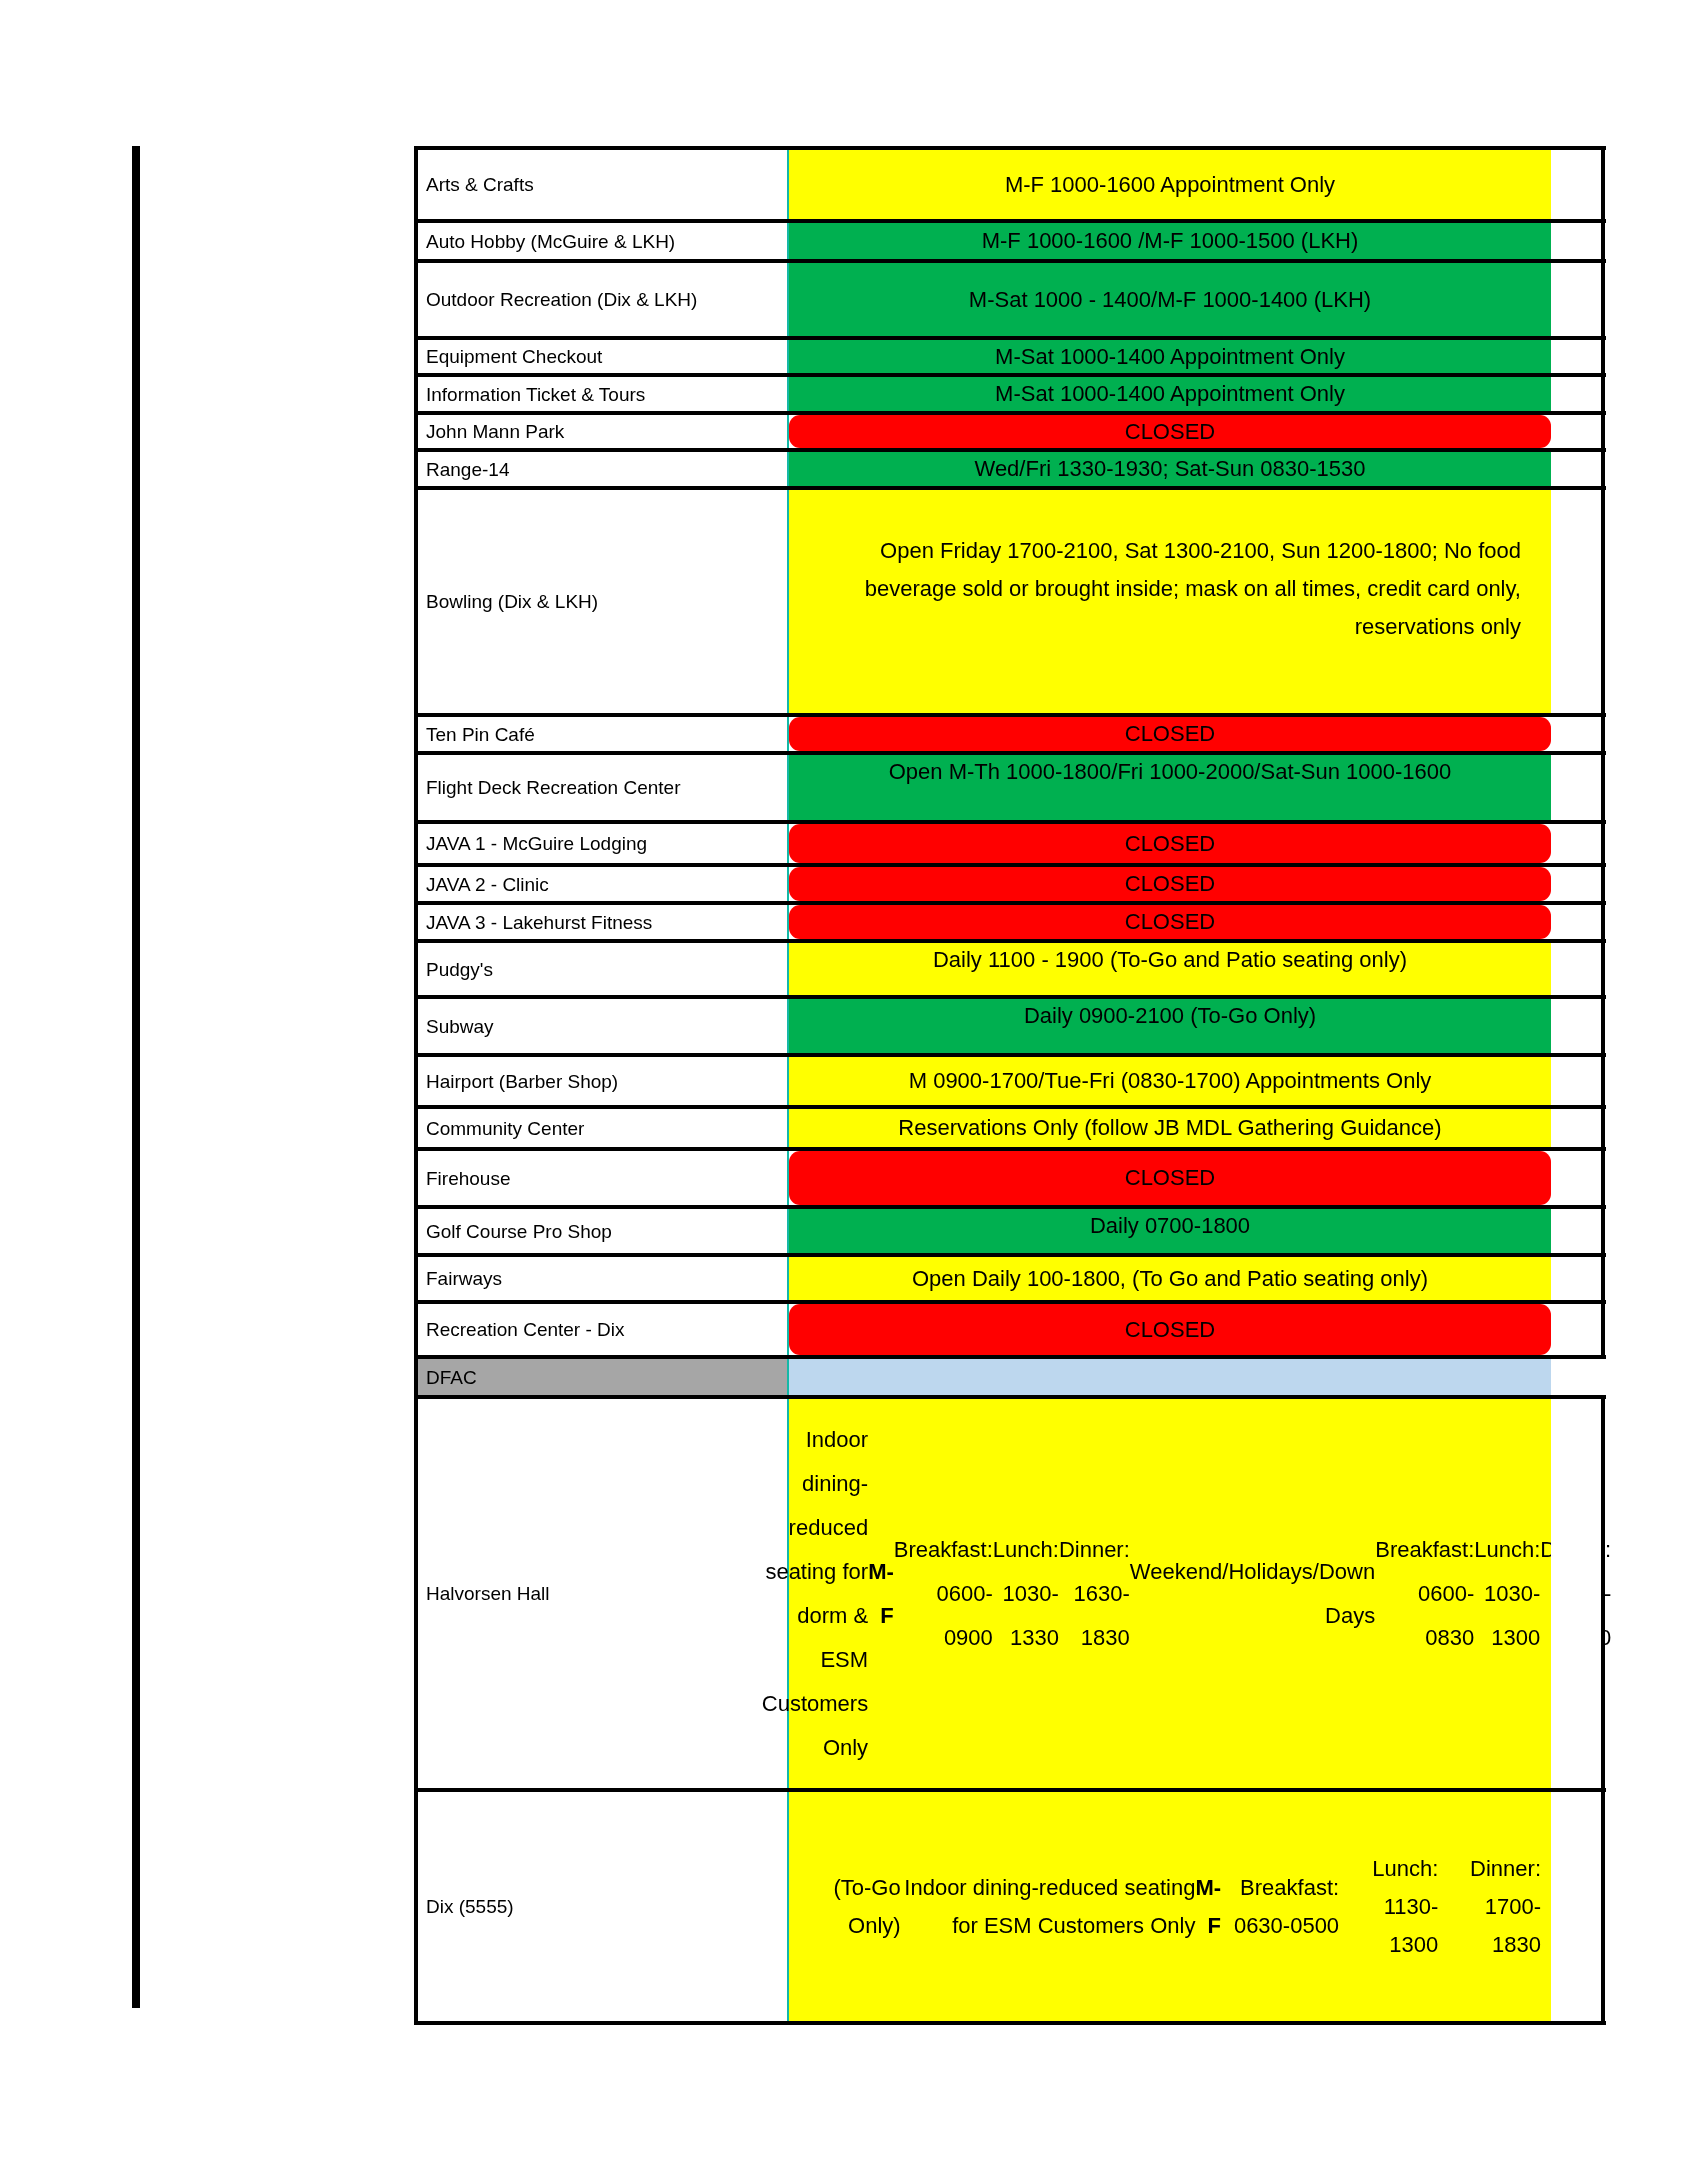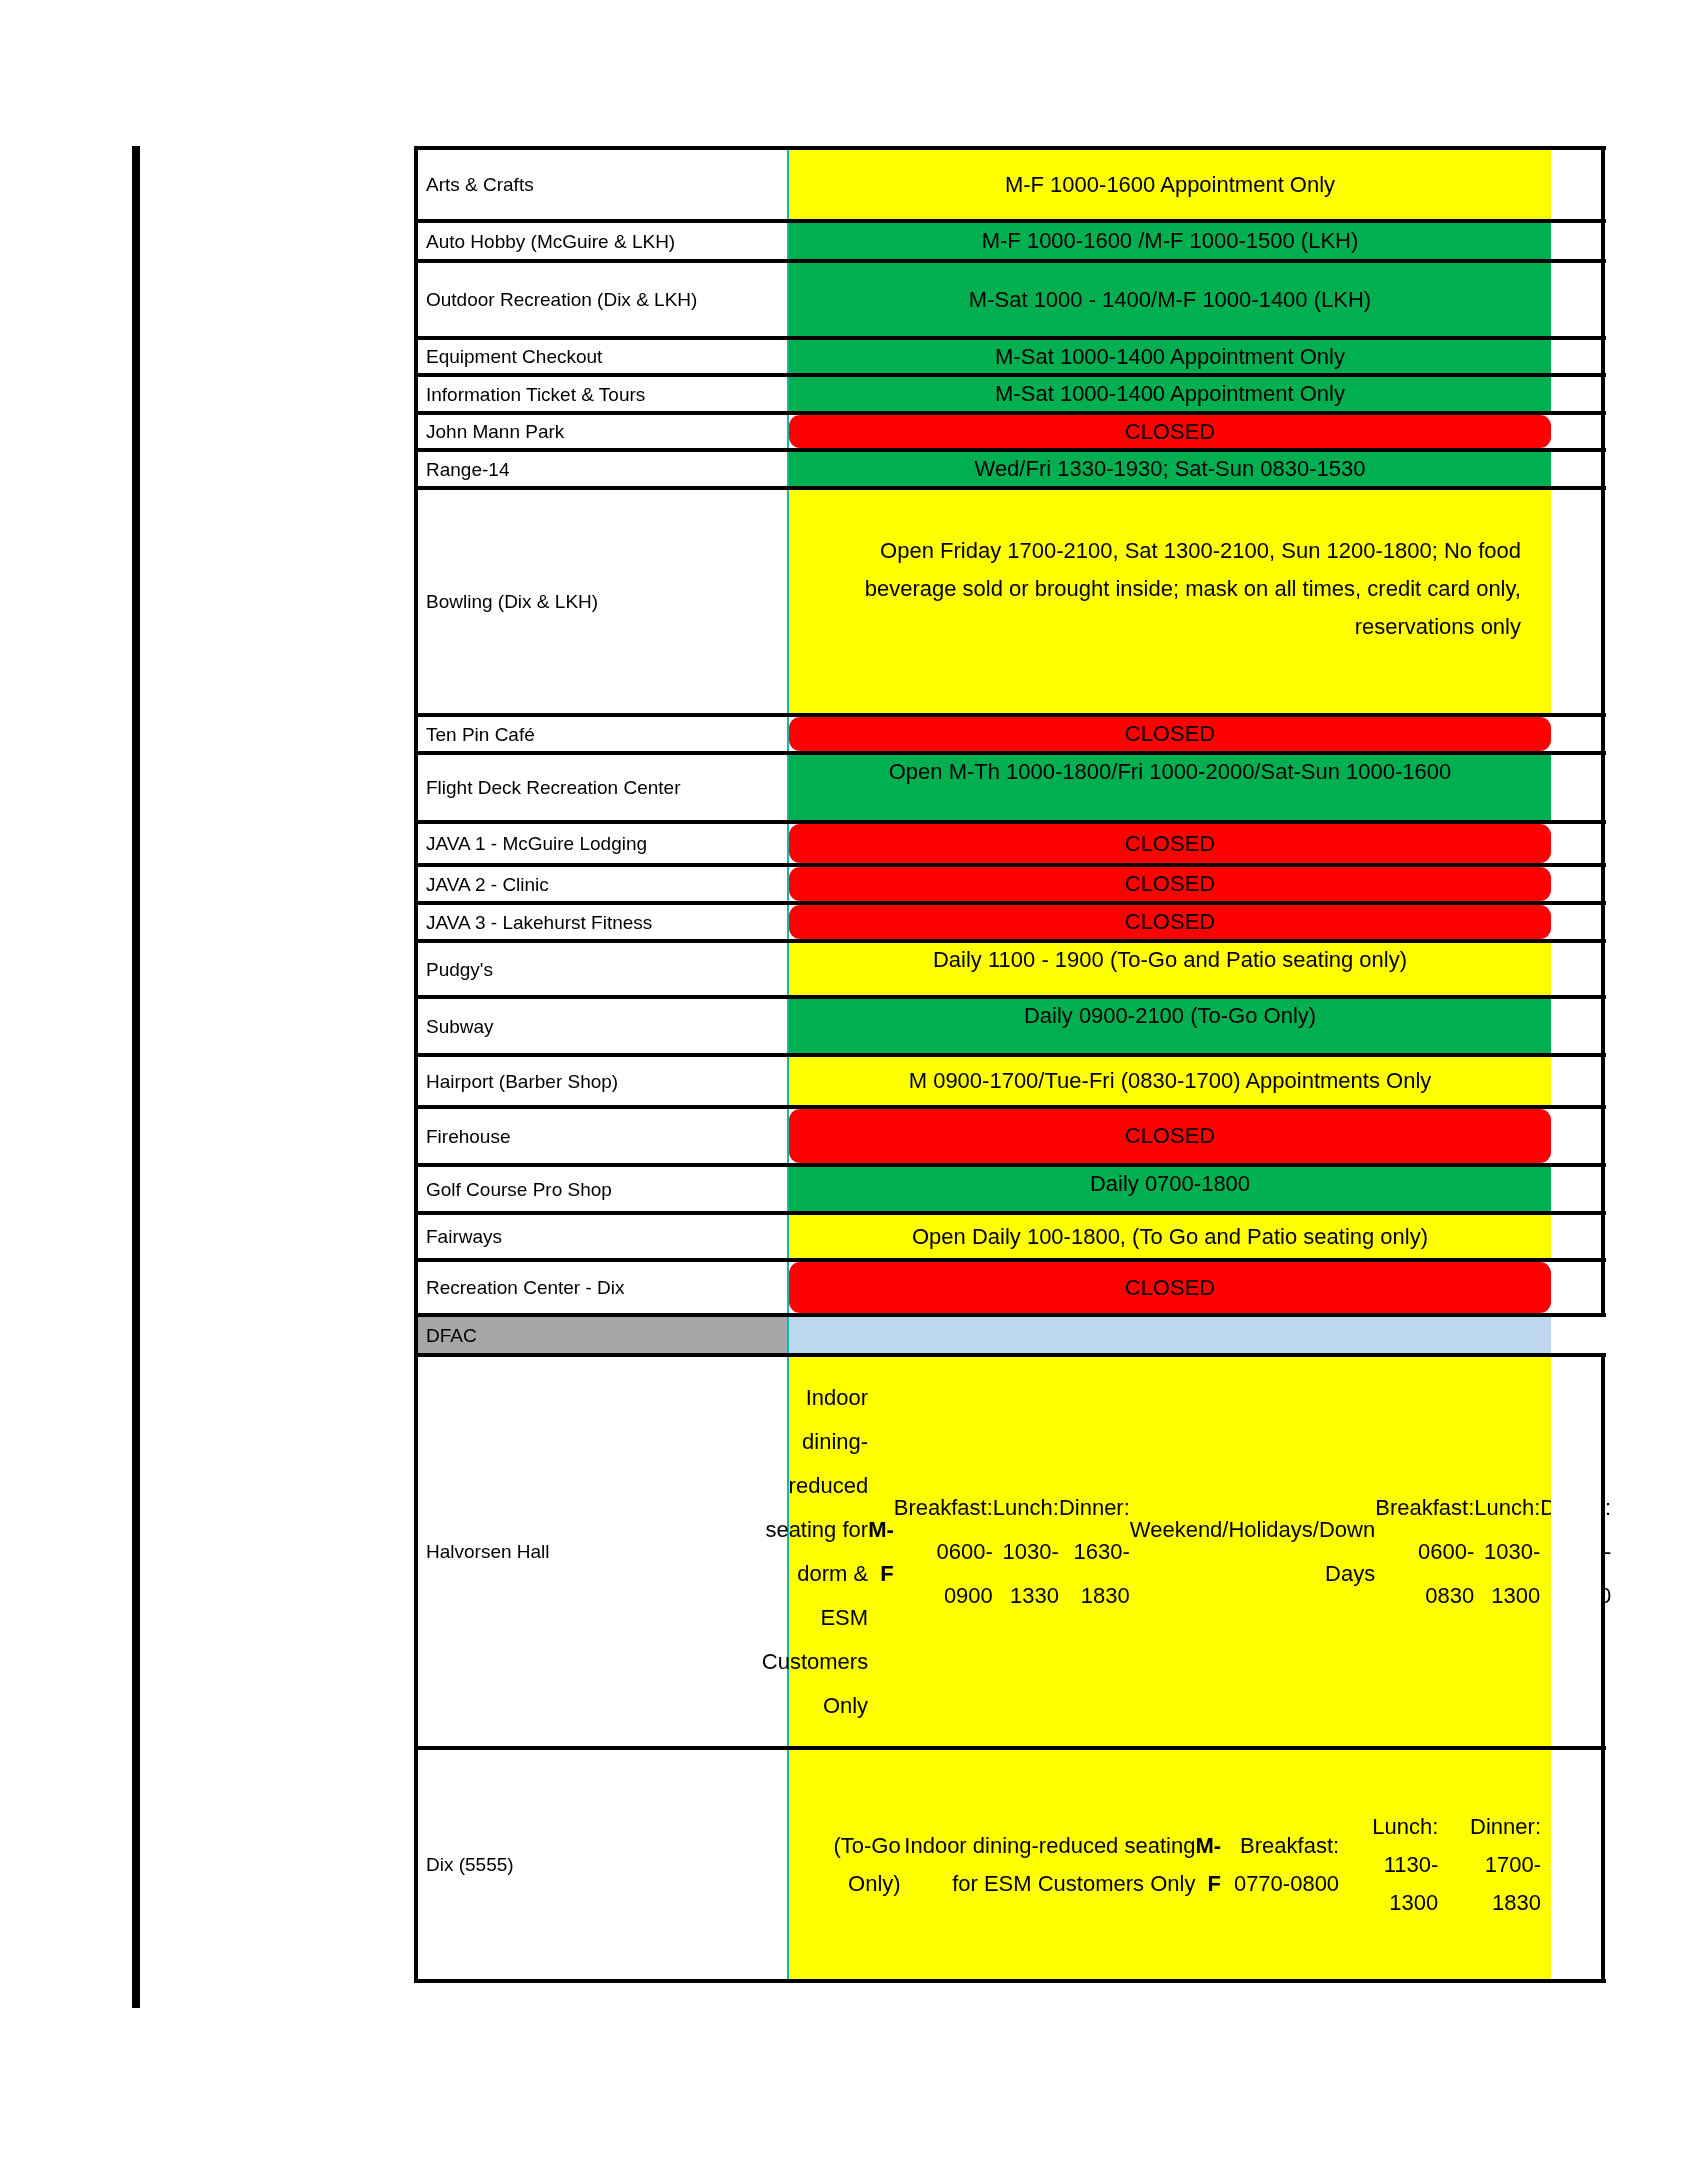--- a/index.html
+++ b/index.html
@@ -190,20 +190,29 @@
     <div class="row" style="height:52px">
       <div class="c1">
           <span>Hairport (Barber Shop)</span>
         </div>
       <div class="c2 bg-yellow">
           <span>M 0900-1700/Tue-Fri (0830-1700) Appointments Only</span>
         </div>
       <div class="c3"></div>
     </div>
 
+    <div class="row" style="height:42px">
+      <div class="c1">
+          <span>Community Center</span>
+        </div>
+      <div class="c2 bg-yellow">
+          <span>Reservations Only (follow JB MDL Gathering Guidance)</span>
+        </div>
+      <div class="c3"></div>
+    </div>
 
     <div class="row" style="height:58px">
       <div class="c1">
           <span>Firehouse</span>
         </div>
       <div class="c2 bg-red">
           <span>CLOSED</span>
         </div>
       <div class="c3"></div>
     </div>
@@ -265,21 +274,21 @@
     </div>
 
     <div class="row" style="height:233px">
       <div class="c1">
           <span>Dix (5555)</span>
         </div>
       <div class="c2 bg-yellow stack lh38">
         <div class="line">(To-Go Only)</div>
         <div class="line">Indoor dining-reduced seating for ESM Customers Only</div>
         <div class="line bold">M-F</div>
-        <div class="line">Breakfast:  0770-0800</div>
+        <div class="line">Breakfast:  0630-0500</div>
         <div class="line">Lunch:  1130-1300</div>
         <div class="line">Dinner:  1700-1830</div>
       </div>
       <div class="c3"></div>
     </div>
 
   </div>
 </div>
 
 

